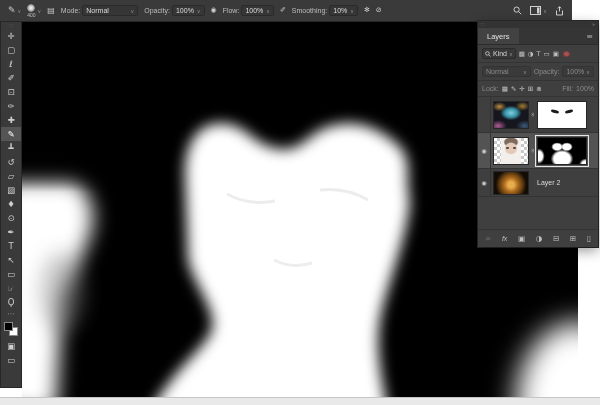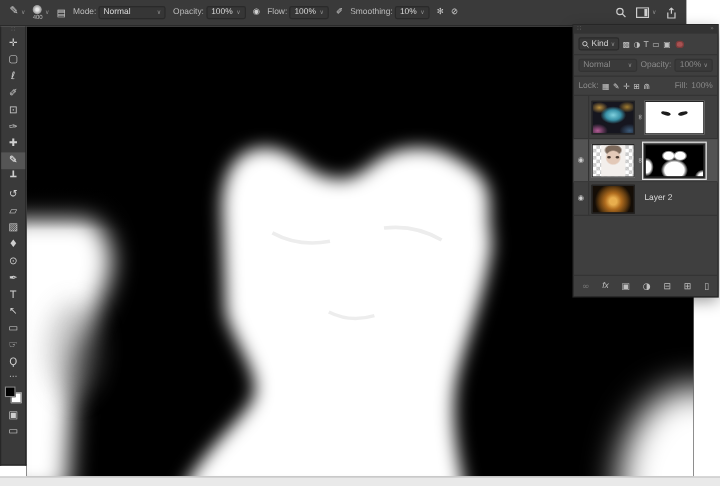--- a/index.html
+++ b/index.html
@@ -303,20 +303,26 @@
   </svg>
 </div>
 
 <div class="bottom-strip"></div>
 
 <div class="layers-panel">
   <div class="lp-topstrip">
     <span class="icon">∷</span>
     <span class="icon">»</span>
   </div>
+  <div class="lp-tabs">
+    <div class="lp-tab">
+      <span>Layers</span>
+    </div>
+    <span class="lp-menu icon">≡</span>
+  </div>
 
   <div class="lp-row lp-filter">
     <span class="kind-box">
       <svg class="msvg" width="6" height="6" viewBox="0 0 6 6">
         <circle cx="2.4" cy="2.4" r="1.8" fill="none" stroke="#cfcfcf" stroke-width="0.8"></circle>
         <line x1="3.8" y1="3.8" x2="5.5" y2="5.5" stroke="#cfcfcf" stroke-width="0.8"></line>
       </svg>
       <span>Kind</span>
       <span class="ob-caret icon">∨</span>
     </span>

